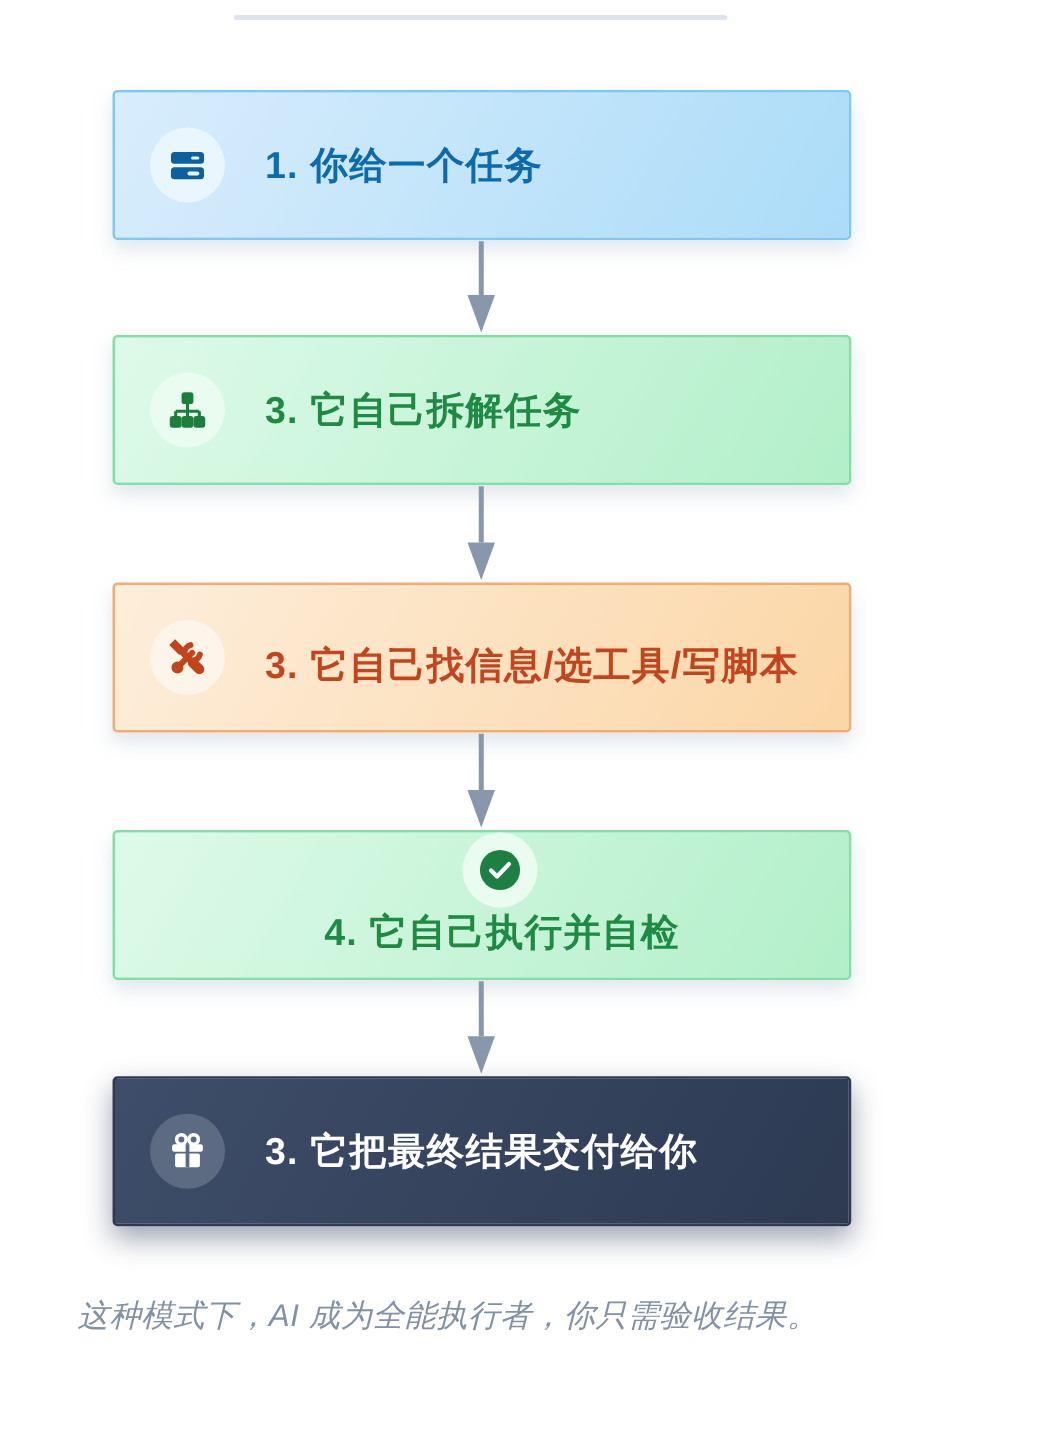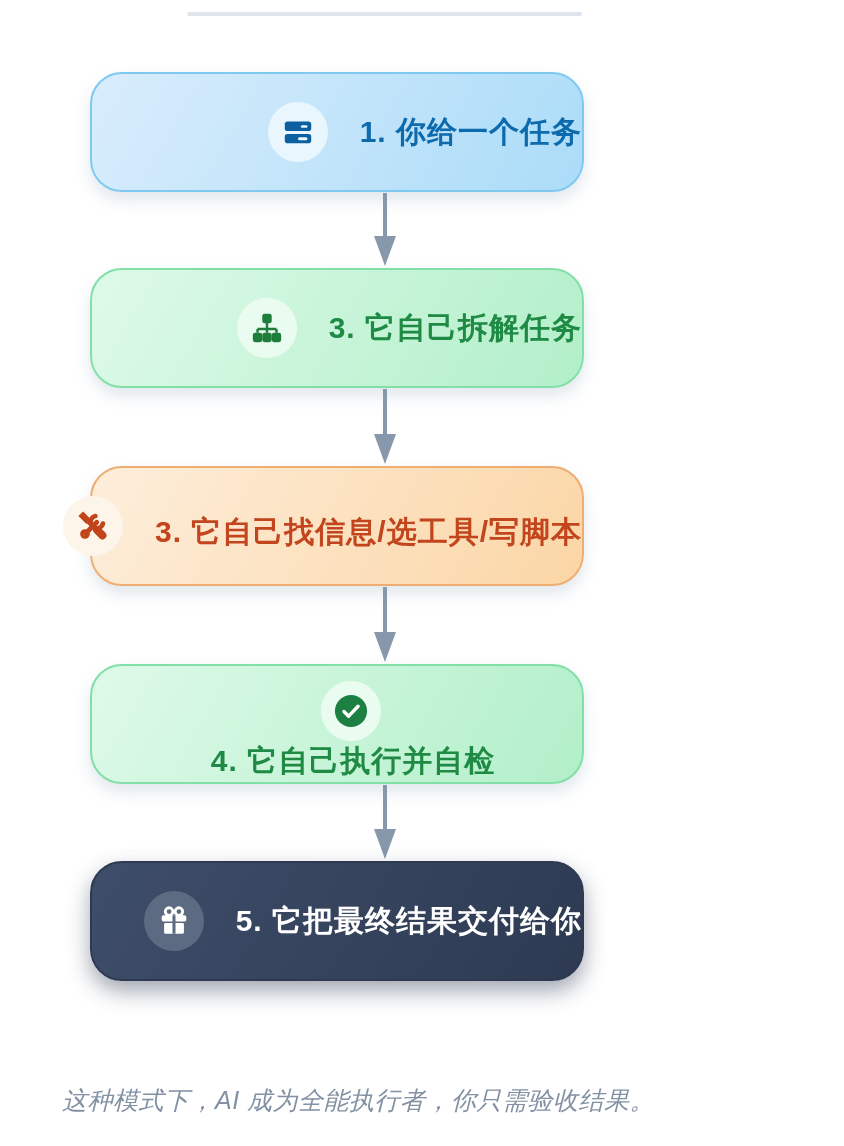--- a/index.html
+++ b/index.html
@@ -18,28 +18,27 @@
     position: absolute;
     left: 187px; top: 12px;
     width: 395px; height: 4px;
     border-radius: 2px;
     background: #dfe5ed;
   }
 
   .step {
     position: absolute;
     left: 90px;
-    width: 494px;
+    width: 591px;
     height: 120px;
-    border-radius: 32px;
+    border-radius: 4px;
     border: 2px solid transparent;
     display: flex;
     align-items: center;
     box-shadow: 0 8px 16px rgba(120,145,170,0.22);
-    justify-content: flex-end;
   }
   .step-1 { top: 72px;  background: linear-gradient(120deg,#d9edfc 0%,#abdcf8 100%); border-color:#7fc9f1; }
   .step-2 { top: 268px; background: linear-gradient(120deg,#defae9 0%,#b2efc9 100%); border-color:#82dfa8; }
   .step-3 { top: 466px; background: linear-gradient(120deg,#fdeedb 0%,#fbd6a6 100%); border-color:#f0ad72; }
   .step-4 { top: 664px; background: linear-gradient(120deg,#defae9 0%,#b2efc9 100%); border-color:#82dfa8;flex-direction:column; }
   .step-5 { top: 861px; background: linear-gradient(120deg,#3e4d69 0%,#2d3a52 100%); border-color:#2d3a52;
             box-shadow: 0 10px 22px rgba(45,58,82,0.45); }
 
   .icon-circle {
     flex: 0 0 auto;
@@ -91,21 +90,20 @@
   .arrow-4 .shaft { height: 44px; }
 
   .caption {
     position: absolute;
     left: 62px; top: 1036px;
     font-size: 25px;
     font-style: italic;
     color: #8391a4;
     letter-spacing: 0.5px;
     white-space: nowrap;
-    margin-top: 48px;
   }
 </style>
 </head>
 <body>
 
 <div class="canvas">
 
   <div class="top-line"></div>
 
   <div class="step step-1">
@@ -182,18 +180,18 @@
   <div class="step step-5">
     <span class="icon-circle">
       <svg viewBox="0 0 36 36" aria-hidden="true">
         <circle cx="12.8" cy="8" r="4" fill="none" stroke="#ffffff" stroke-width="3"></circle>
         <circle cx="23.2" cy="8" r="4" fill="none" stroke="#ffffff" stroke-width="3"></circle>
         <rect x="5" y="12" width="26" height="6.5" rx="1.8" fill="#ffffff"></rect>
         <rect x="7.5" y="20" width="21" height="11.5" rx="1.5" fill="#ffffff"></rect>
         <rect x="16.4" y="12" width="3.2" height="19.5" fill="#5d6b82"></rect>
       </svg>
     </span>
-    <span class="step-label">5. 它把最终结果交付给你</span>
+    <span class="step-label">3. 它把最终结果交付给你</span>
   </div>
 
   <div class="caption">这种模式下，AI 成为全能执行者，你只需验收结果。</div>
 
 </div>
 
 </body></html>

